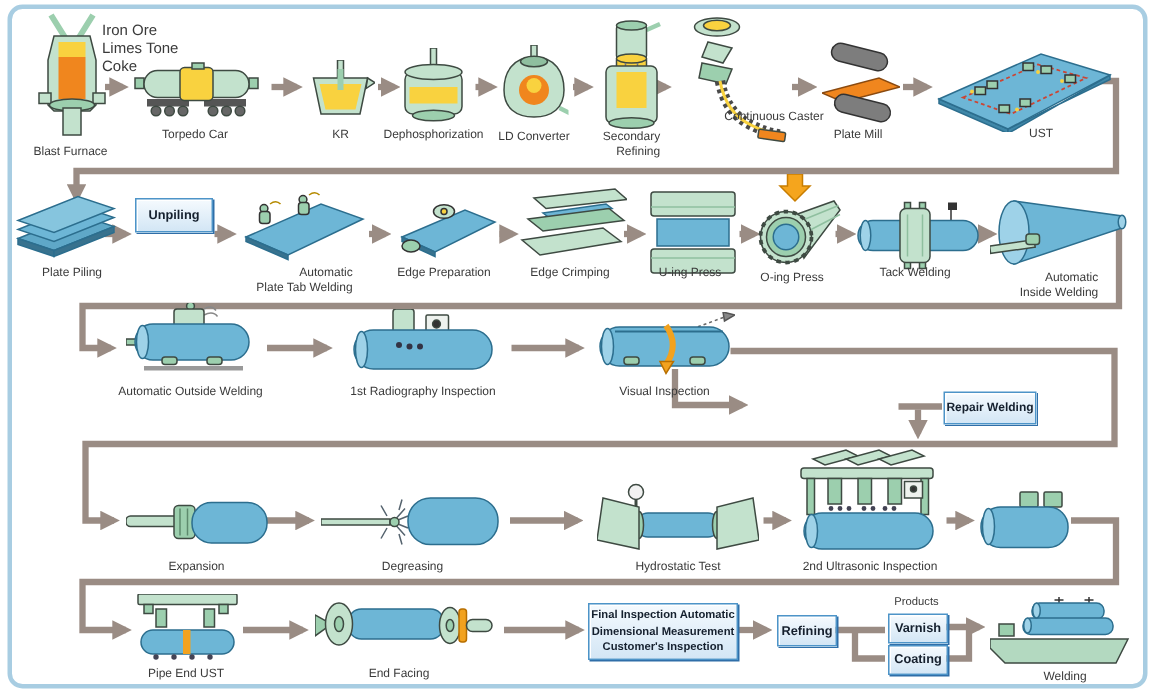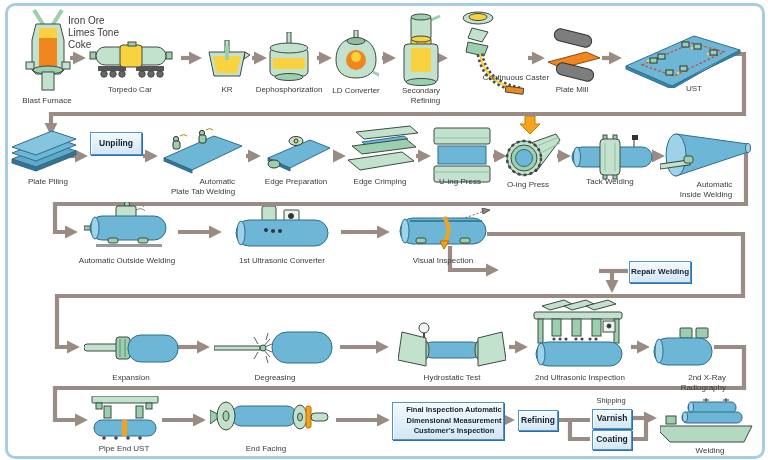--- a/index.html
+++ b/index.html
@@ -11,21 +11,21 @@
   .st{position:absolute;z-index:3;line-height:0;}
   .lbl{position:absolute;z-index:4;transform:translateX(-50%);font-size:8px;color:#3a3a3a;
        text-align:right;white-space:pre-line;line-height:1.2;}
   .lbl-left{transform:none;text-align:left;}
   .flowbox{position:absolute;z-index:5;background:linear-gradient(180deg,#f5fafe 0%,#d3e6f5 100%);
            border:1px solid #4d94c8;box-shadow:1px 1px 0 #2f6ea8, inset 1px 1px 0 #ffffff;
            color:#15202e;font-weight:bold;display:flex;align-items:center;justify-content:center;
            text-align:center;white-space:pre-line;line-height:1.35;}
   .fb-s{font-size:8.5px;}
   .fb-m{font-size:8px;}
-  .fb-3{font-size:7.5px;line-height:1.4;padding-left:12px;}
+  .fb-3{font-size:7.5px;line-height:1.4;}
 </style>
 </head>
 <body>
 
 <div id="canvas">
   <div id="frame"></div>
 
   <svg id="connectors" width="768" height="460">
     <defs>
       <marker id="ar" viewBox="0 0 10 10" refX="7" refY="5" markerWidth="3.1" markerHeight="3.1" orient="auto">
@@ -521,26 +521,25 @@
 Plate Tab Welding</div>
   <div class="lbl" style="left:296px;top:177px">Edge Preparation</div>
   <div class="lbl" style="left:380px;top:177px">Edge Crimping</div>
   <div class="lbl" style="left:460px;top:177px">U-ing Press</div>
   <div class="lbl" style="left:528px;top:180px">O-ing Press</div>
   <div class="lbl" style="left:610px;top:177px">Tack Welding</div>
   <div class="lbl" style="left:706px;top:180px">Automatic
 Inside Welding</div>
 
   <div class="lbl" style="left:127px;top:256px">Automatic Outside Welding</div>
-  <div class="lbl" style="left:282px;top:256px">1st Ultrasonic Converter</div>
+  <div class="lbl" style="left:282px;top:256px">1st Radiography Inspection</div>
   <div class="lbl" style="left:443px;top:256px">Visual Inspection</div>
 
   <div class="lbl" style="left:131px;top:373px">Expansion</div>
   <div class="lbl" style="left:275px;top:373px">Degreasing</div>
   <div class="lbl" style="left:452px;top:373px">Hydrostatic Test</div>
   <div class="lbl" style="left:580px;top:373px">2nd Ultrasonic Inspection</div>
-  <div class="lbl" style="left:684px;top:373px">2nd X-Ray Radiography</div>
 
   <div class="lbl" style="left:124px;top:444px">Pipe End UST</div>
   <div class="lbl" style="left:266px;top:444px">End Facing</div>
-  <div class="lbl" style="left:611px;top:396px;font-size:7.5px">Shipping</div>
+  <div class="lbl" style="left:611px;top:396px;font-size:7.5px">Products</div>
   <div class="lbl" style="left:710px;top:446px">Welding</div>
 </div>
 
 </body></html>

